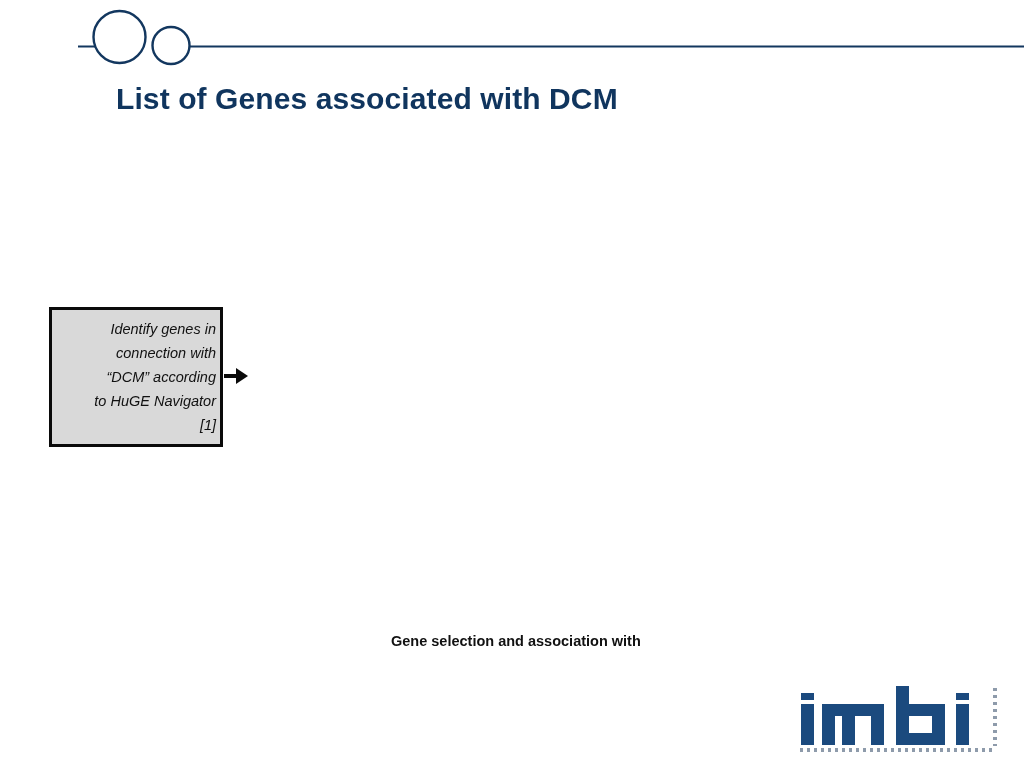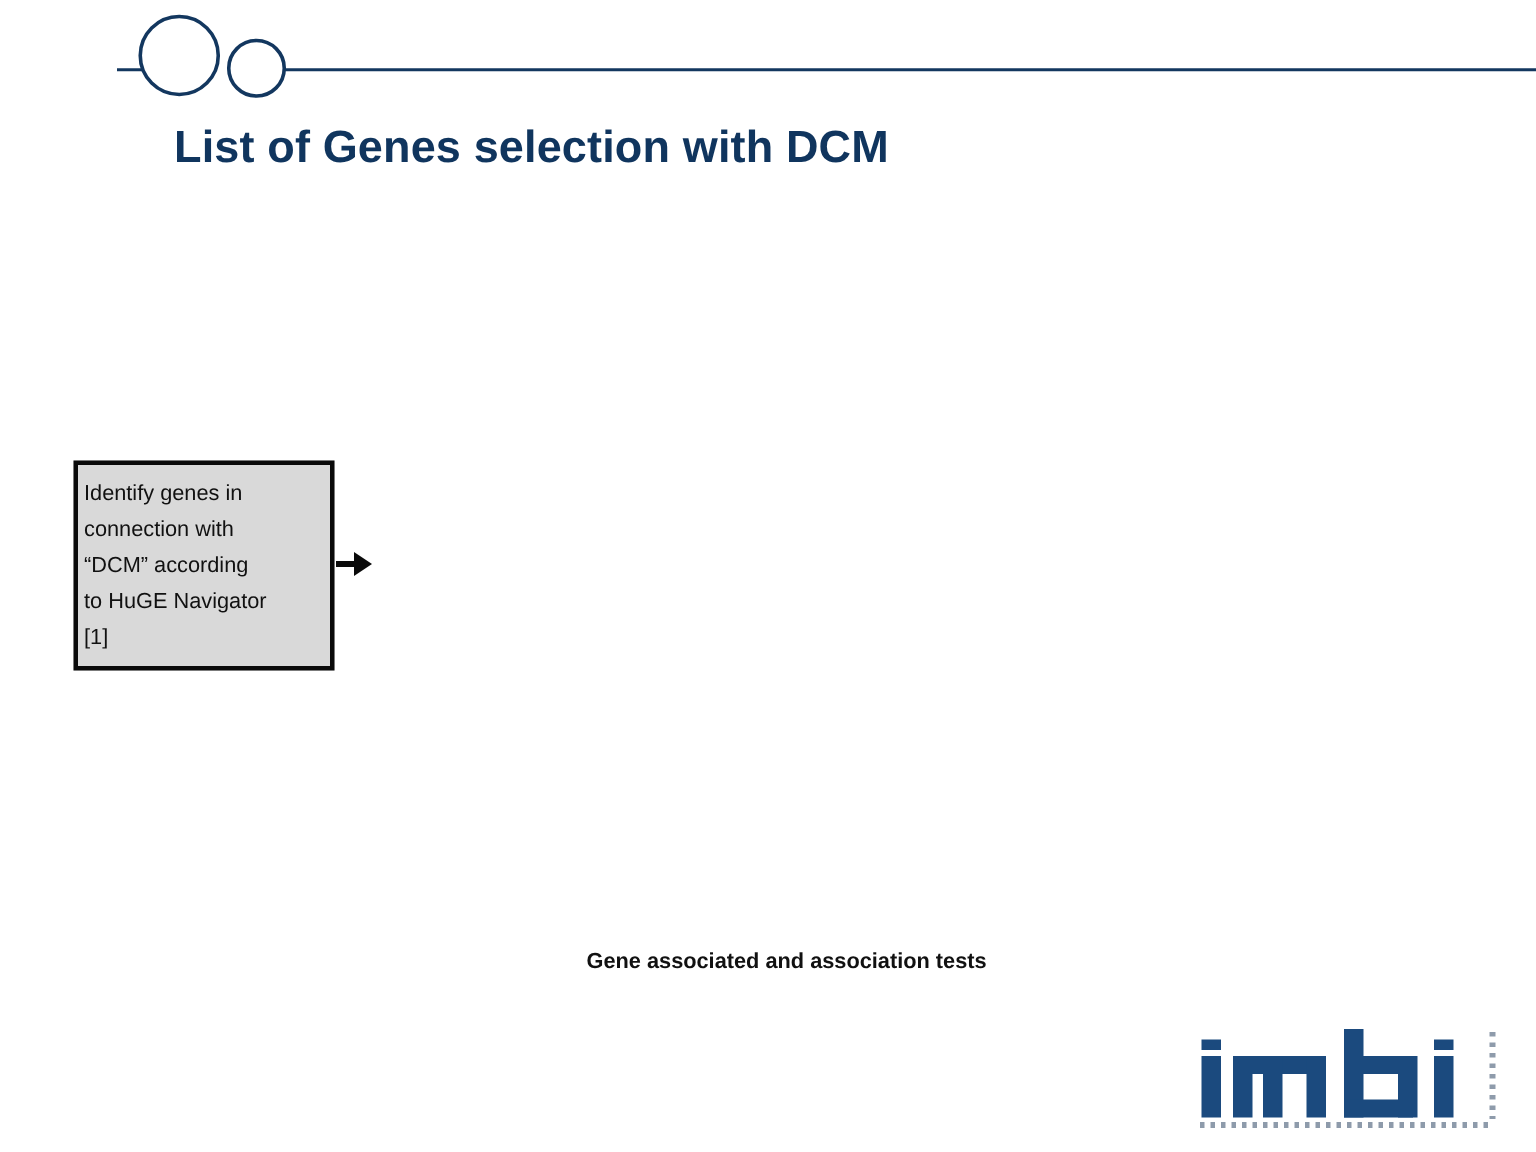--- a/index.html
+++ b/index.html
@@ -56,24 +56,25 @@
   }
 
   .flow-box {
     position: absolute;
     box-sizing: border-box;
     background: #d9d9d9;
     border: 3px solid #0a0a0a;
     display: flex;
     align-items: center;
     justify-content: center;
-    text-align: left;
+    text-align: right;
     color: #111111;
     font-size: 14.5px;
     line-height: 24px;
+    font-style: italic;
   }
 
   .flow-box .box-text {
     display: block;
     width: 100%;
     padding: 0 4px;
   }
 
   #box-identify {
     left: 49px;
@@ -122,37 +123,37 @@
 
 <div class="slide">
 
   <svg class="ornament" viewBox="0 0 1024 80" width="1024" height="80">
     <line x1="78" y1="46.5" x2="96" y2="46.5" stroke="#13375f" stroke-width="2"></line>
     <circle cx="119.5" cy="37" r="26" fill="none" stroke="#13375f" stroke-width="2.4"></circle>
     <circle cx="171" cy="45.5" r="18.5" fill="none" stroke="#13375f" stroke-width="2.4"></circle>
     <line x1="190" y1="46.5" x2="1024" y2="46.5" stroke="#13375f" stroke-width="2"></line>
   </svg>
 
-  <div class="slide-title">List of Genes selection with DCM</div>
+  <div class="slide-title">List of Genes associated with DCM</div>
 
   <div class="flow">
 
     <div id="box-identify" class="flow-box">
       <span class="box-text">Identify genes in<br>connection with<br>“DCM” according<br>to HuGE Navigator<br>[1]</span>
     </div>
 
     <svg class="flow-arrow" viewBox="0 0 26 28" width="26" height="28">
       <line x1="1" y1="14" x2="15" y2="14" stroke="#0a0a0a" stroke-width="4"></line>
       <polygon points="13,6 25,14 13,22" fill="#0a0a0a"></polygon>
     </svg>
 
 
   </div>
 
-  <div class="caption">Gene associated and association tests</div>
+  <div class="caption">Gene selection and association with</div>
 
   <svg class="logo" viewBox="0 0 215 72" width="215" height="72">
     <g fill="#1b4a7e">
 
       <rect x="8" y="7" width="13" height="7"></rect>
       <rect x="8" y="18" width="13" height="41"></rect>
 
       <rect x="29" y="18" width="13" height="41"></rect>
       <rect x="29" y="18" width="62" height="12"></rect>
       <rect x="49" y="18" width="13" height="41"></rect>

